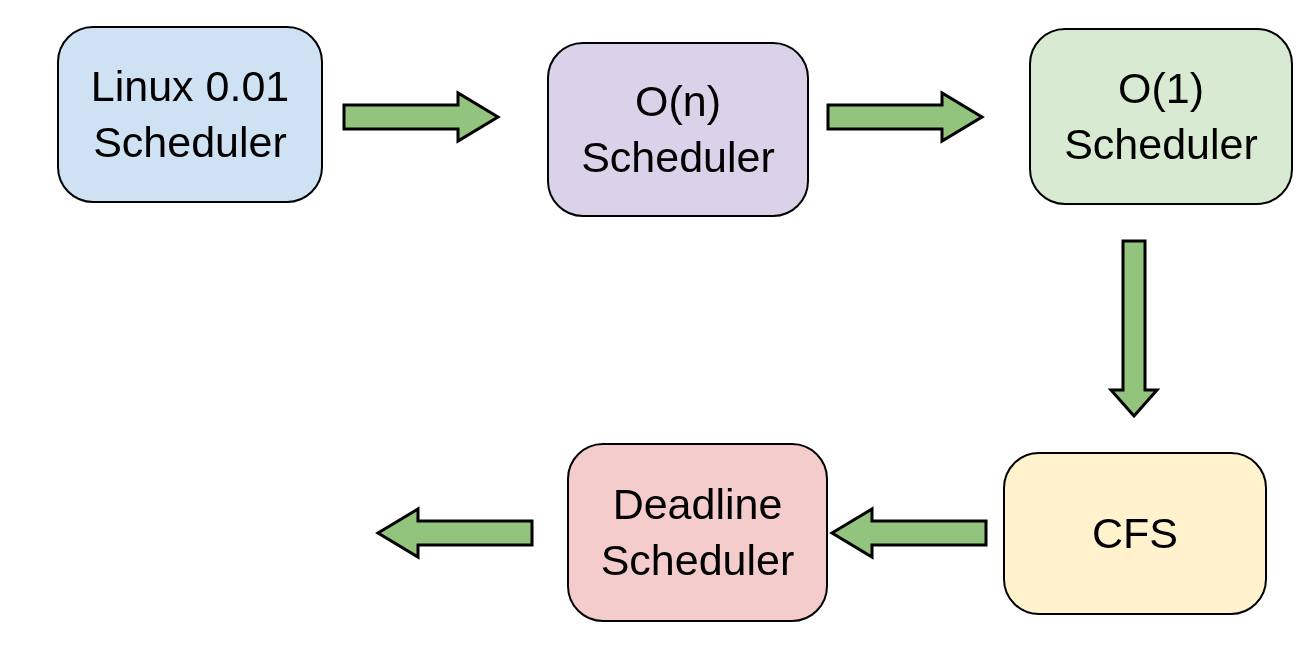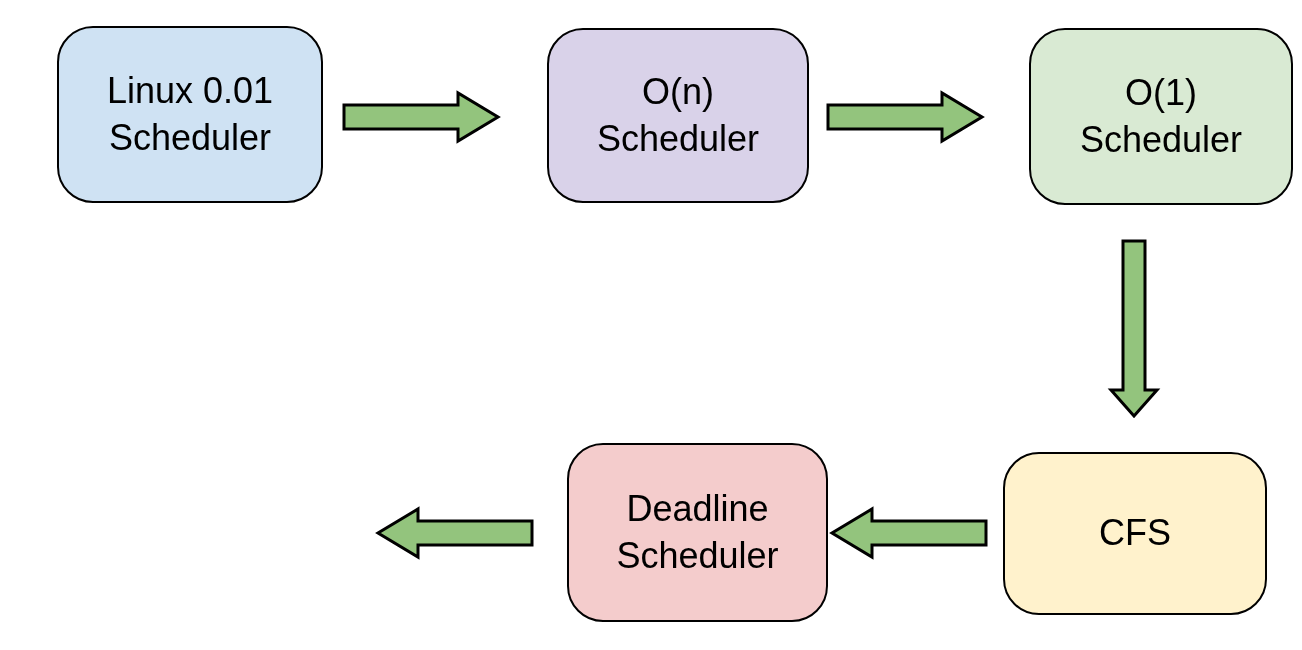--- a/index.html
+++ b/index.html
@@ -17,21 +17,21 @@
   }
   .node {
     position: absolute;
     box-sizing: border-box;
     border: 2.5px solid #000000;
     border-radius: 36px;
     display: flex;
     align-items: center;
     justify-content: center;
     text-align: center;
-    font-size: 36px;
+    font-size: 43px;
     line-height: 1.3;
     color: #000000;
     white-space: pre-line;
   }
   .arrow {
     position: absolute;
     line-height: 0;
   }
   .arrow svg {
     display: block;
@@ -47,21 +47,21 @@
     <span>Linux 0.01
 Scheduler</span>
   </div>
 
   <div class="arrow" style="left: 342px; top: 91px;">
     <svg viewBox="0 0 158 52" preserveAspectRatio="none" width="158" height="52">
       <polygon points="2,14 116,14 116,2 156,26 116,50 116,38 2,38" stroke-width="3" stroke-linejoin="miter" fill="#93c47d" stroke="#000000"></polygon>
     </svg>
   </div>
 
-  <div class="node" style="left: 547px; top: 28px; width: 262px; height: 175px; background: rgb(217, 210, 233); border-color: rgb(0, 0, 0); color: rgb(0, 0, 0);">
+  <div class="node" style="left: 547px; top: 42px; width: 262px; height: 175px; background: rgb(217, 210, 233); border-color: rgb(0, 0, 0); color: rgb(0, 0, 0);">
     <span>O(n)
 Scheduler</span>
   </div>
 
   <div class="arrow" style="left: 826px; top: 91px;">
     <svg viewBox="0 0 158 52" preserveAspectRatio="none" width="158" height="52">
       <polygon points="2,14 116,14 116,2 156,26 116,50 116,38 2,38" stroke-width="3" stroke-linejoin="miter" fill="#93c47d" stroke="#000000"></polygon>
     </svg>
   </div>
 

